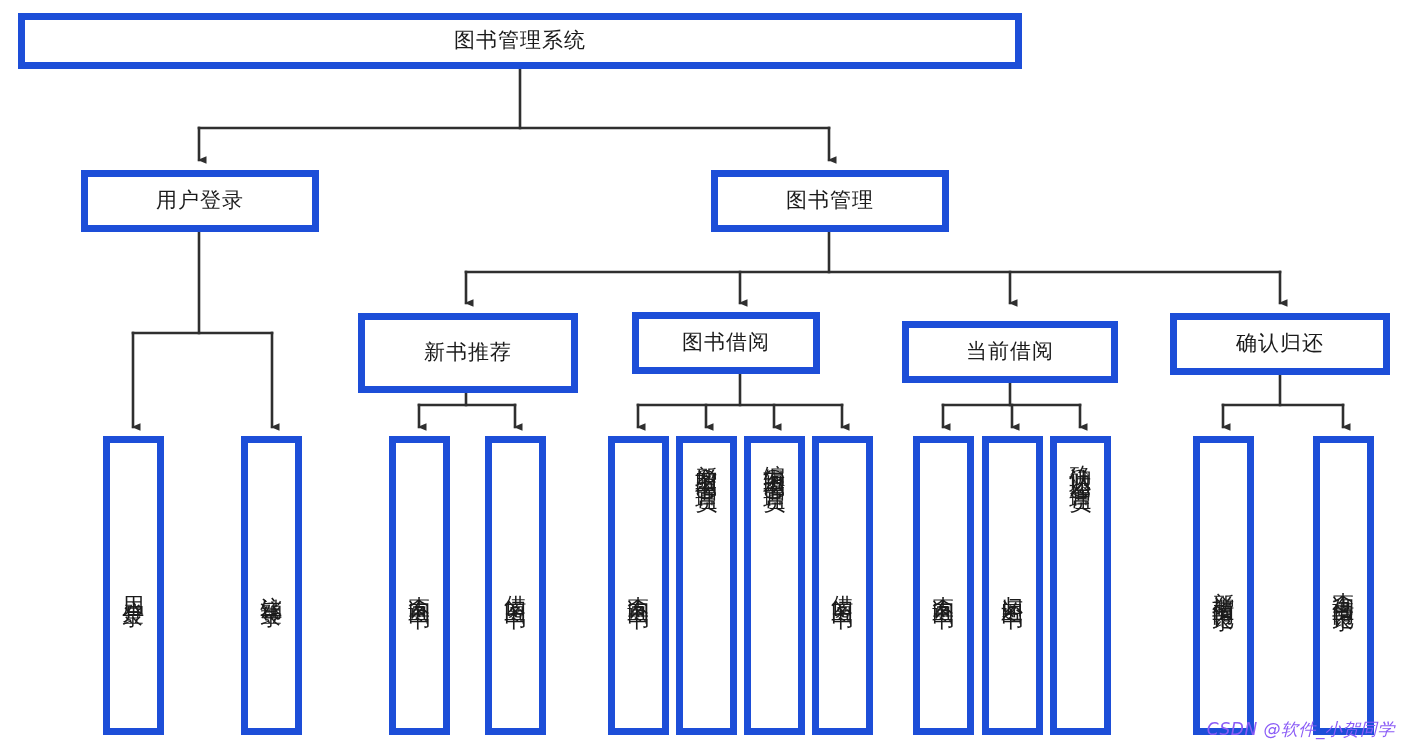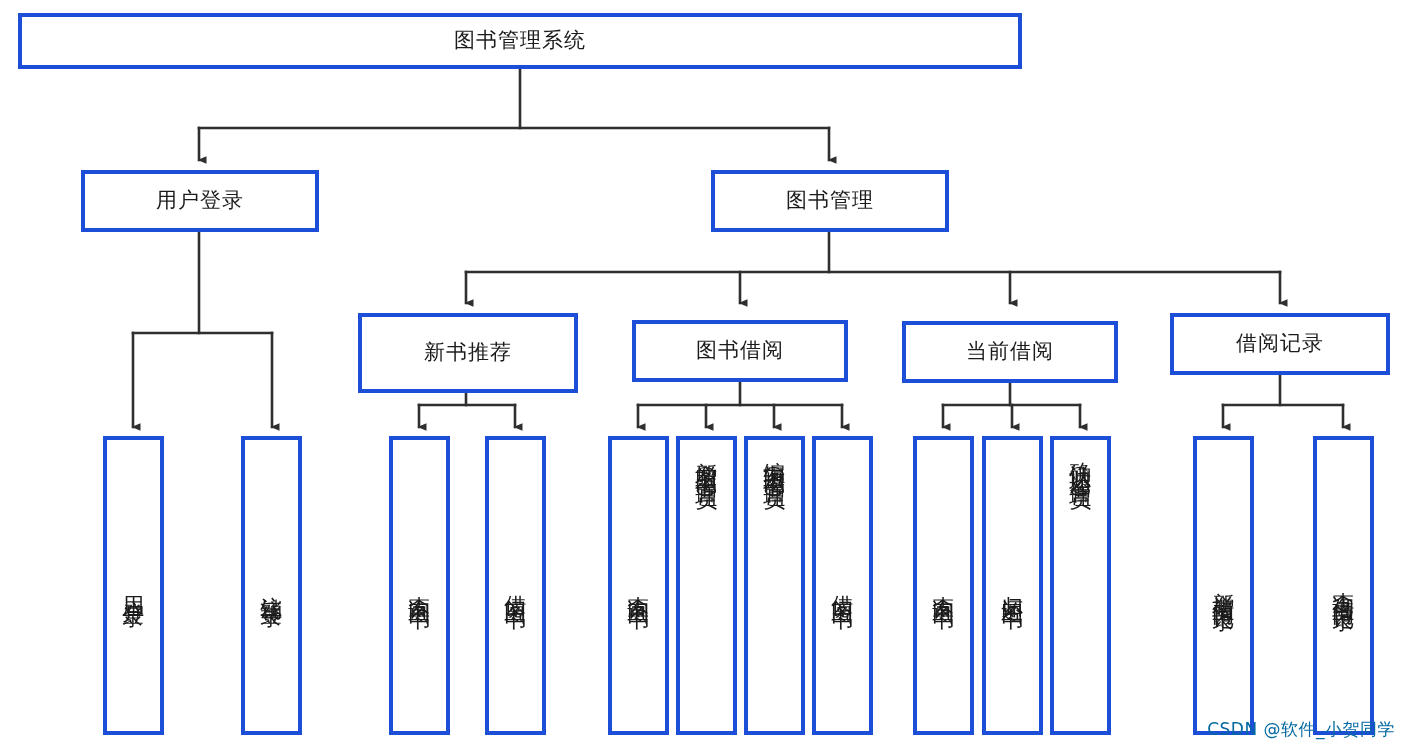--- a/index.html
+++ b/index.html
@@ -19,21 +19,21 @@
   #wires{
     position:absolute;
     left:0; top:0;
     width:1405px; height:747px;
     pointer-events:none;
   }
   .node{
     position:absolute;
     box-sizing:border-box;
     background:#ffffff;
-    border:4px solid #1d4ed8;
+    border:7px solid #1d4ed8;
     display:flex;
     align-items:center;
     justify-content:center;
     color:#1b1b1b;
     z-index:2;
   }
   .node .lbl{
     display:block;
     line-height:1.22;
     white-space:nowrap;
@@ -60,25 +60,26 @@
     white-space:normal;
     max-height:100%;
   }
   
   .node.vert.mid{padding-top:0;align-items:center;}
   #watermark{
     position:absolute;
     right:10px;
     bottom:6px;
     font-size:17px;
-    color:#0369a1;
+    color:#8b5cf6;
     letter-spacing:0.5px;
     z-index:3;
     white-space:nowrap;
     font-family:"DejaVu Sans","Liberation Sans",sans-serif;
+    font-style:italic;
   }
 </style>
 </head>
 <body>
 
 <div id="canvas">
 
   <svg id="wires" viewBox="0 0 1405 747" xmlns="http://www.w3.org/2000/svg">
     <defs>
       <marker id="arrow" viewBox="0 0 12 12" refX="6" refY="10" markerWidth="9" markerHeight="11" orient="auto-start-reverse" markerUnits="userSpaceOnUse">
@@ -136,28 +137,28 @@
   <div class="node horiz" style="left: 81px; top: 170px; width: 238px; height: 62px;">
     <span class="lbl">用户登录</span>
   </div>
   <div class="node horiz" style="left: 711px; top: 170px; width: 238px; height: 62px;">
     <span class="lbl">图书管理</span>
   </div>
 
   <div class="node horiz" style="left: 358px; top: 313px; width: 220px; height: 80px;">
     <span class="lbl">新书推荐</span>
   </div>
-  <div class="node horiz" style="left: 632px; top: 320px; width: 216px; height: 62px;">
+  <div class="node horiz" style="left: 632px; top: 312px; width: 188px; height: 62px;">
     <span class="lbl">图书借阅</span>
   </div>
   <div class="node horiz" style="left: 902px; top: 313px; width: 216px; height: 62px; margin-top: 8px;">
     <span class="lbl">当前借阅</span>
   </div>
   <div class="node horiz" style="left: 1170px; top: 313px; width: 220px; height: 62px;">
-    <span class="lbl">借阅记录</span>
+    <span class="lbl">确认归还</span>
   </div>
 
   <div class="node vert mid" style="left: 103px; top: 436px; width: 61px; height: 299px;">
     <span class="lbl">用户登录</span>
   </div>
   <div class="node vert mid" style="left: 241px; top: 436px; width: 61px; height: 299px;">
     <span class="lbl">注销登录</span>
   </div>
   <div class="node vert mid" style="left: 389px; top: 436px; width: 61px; height: 299px;">
     <span class="lbl">查询图书</span>

